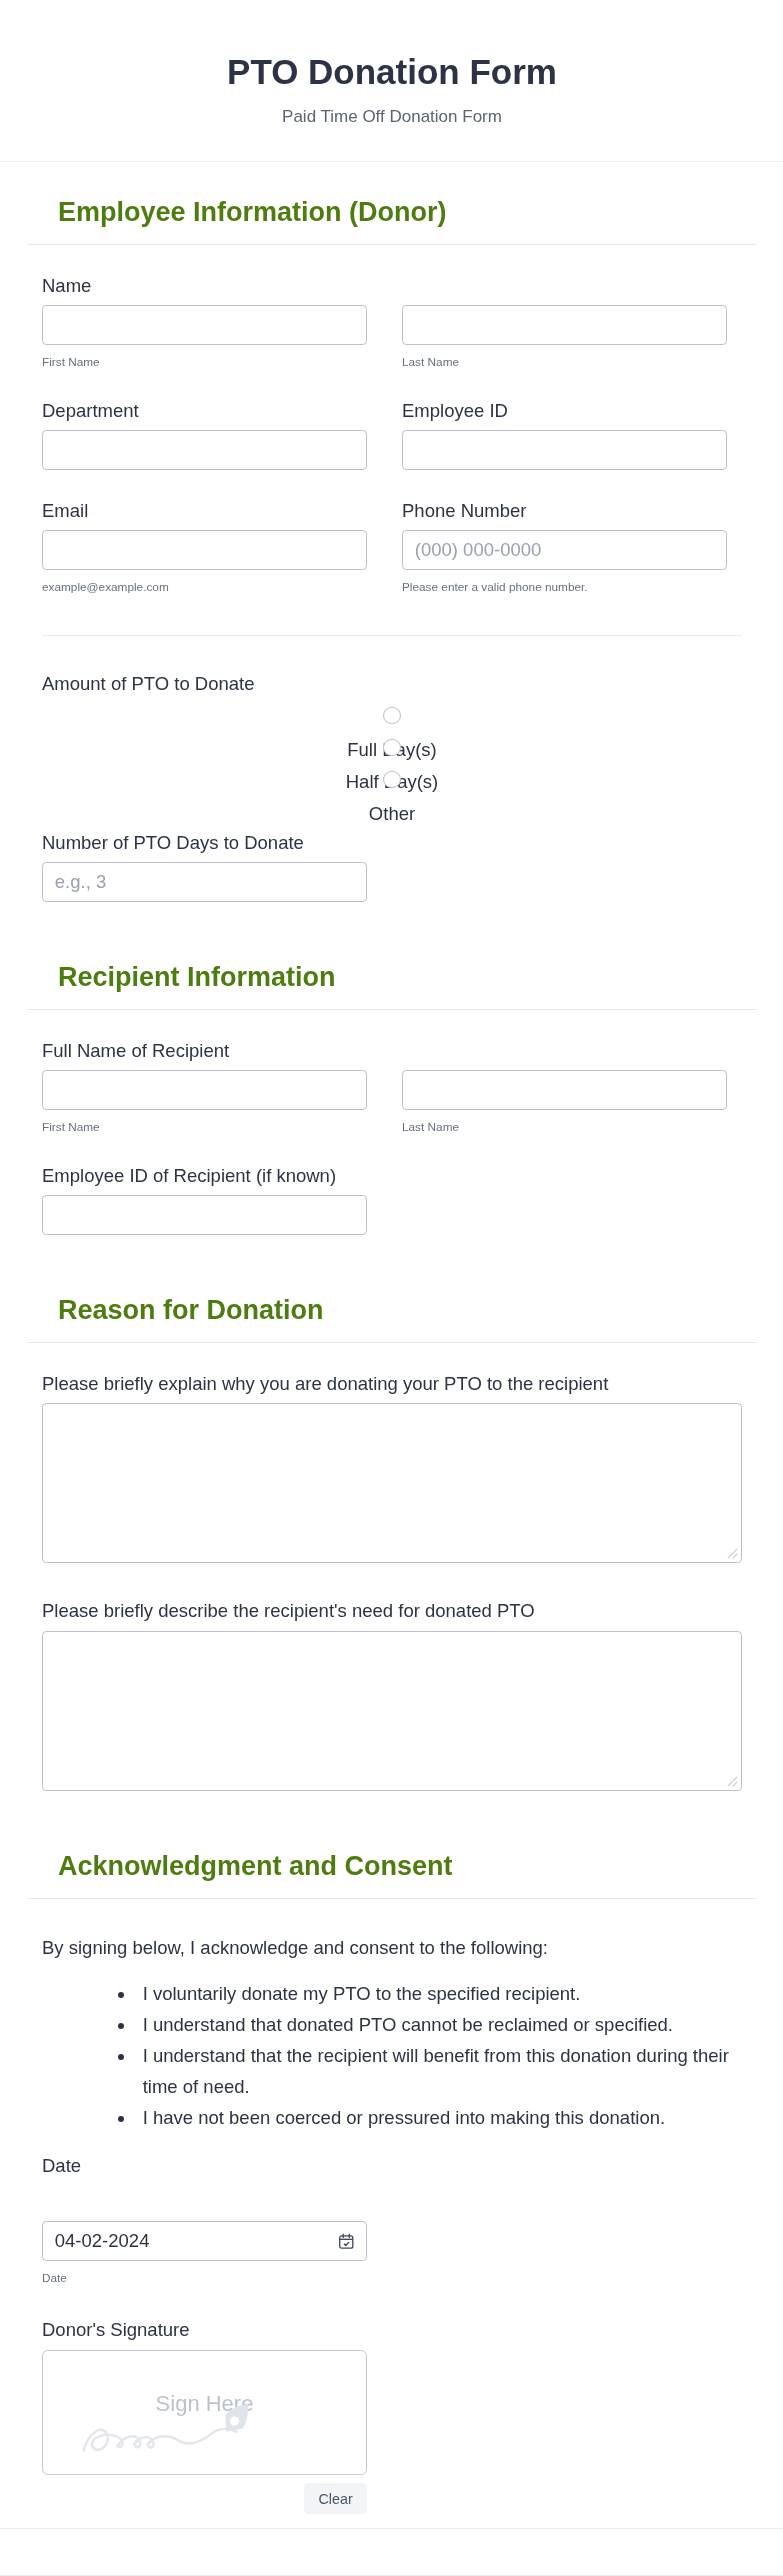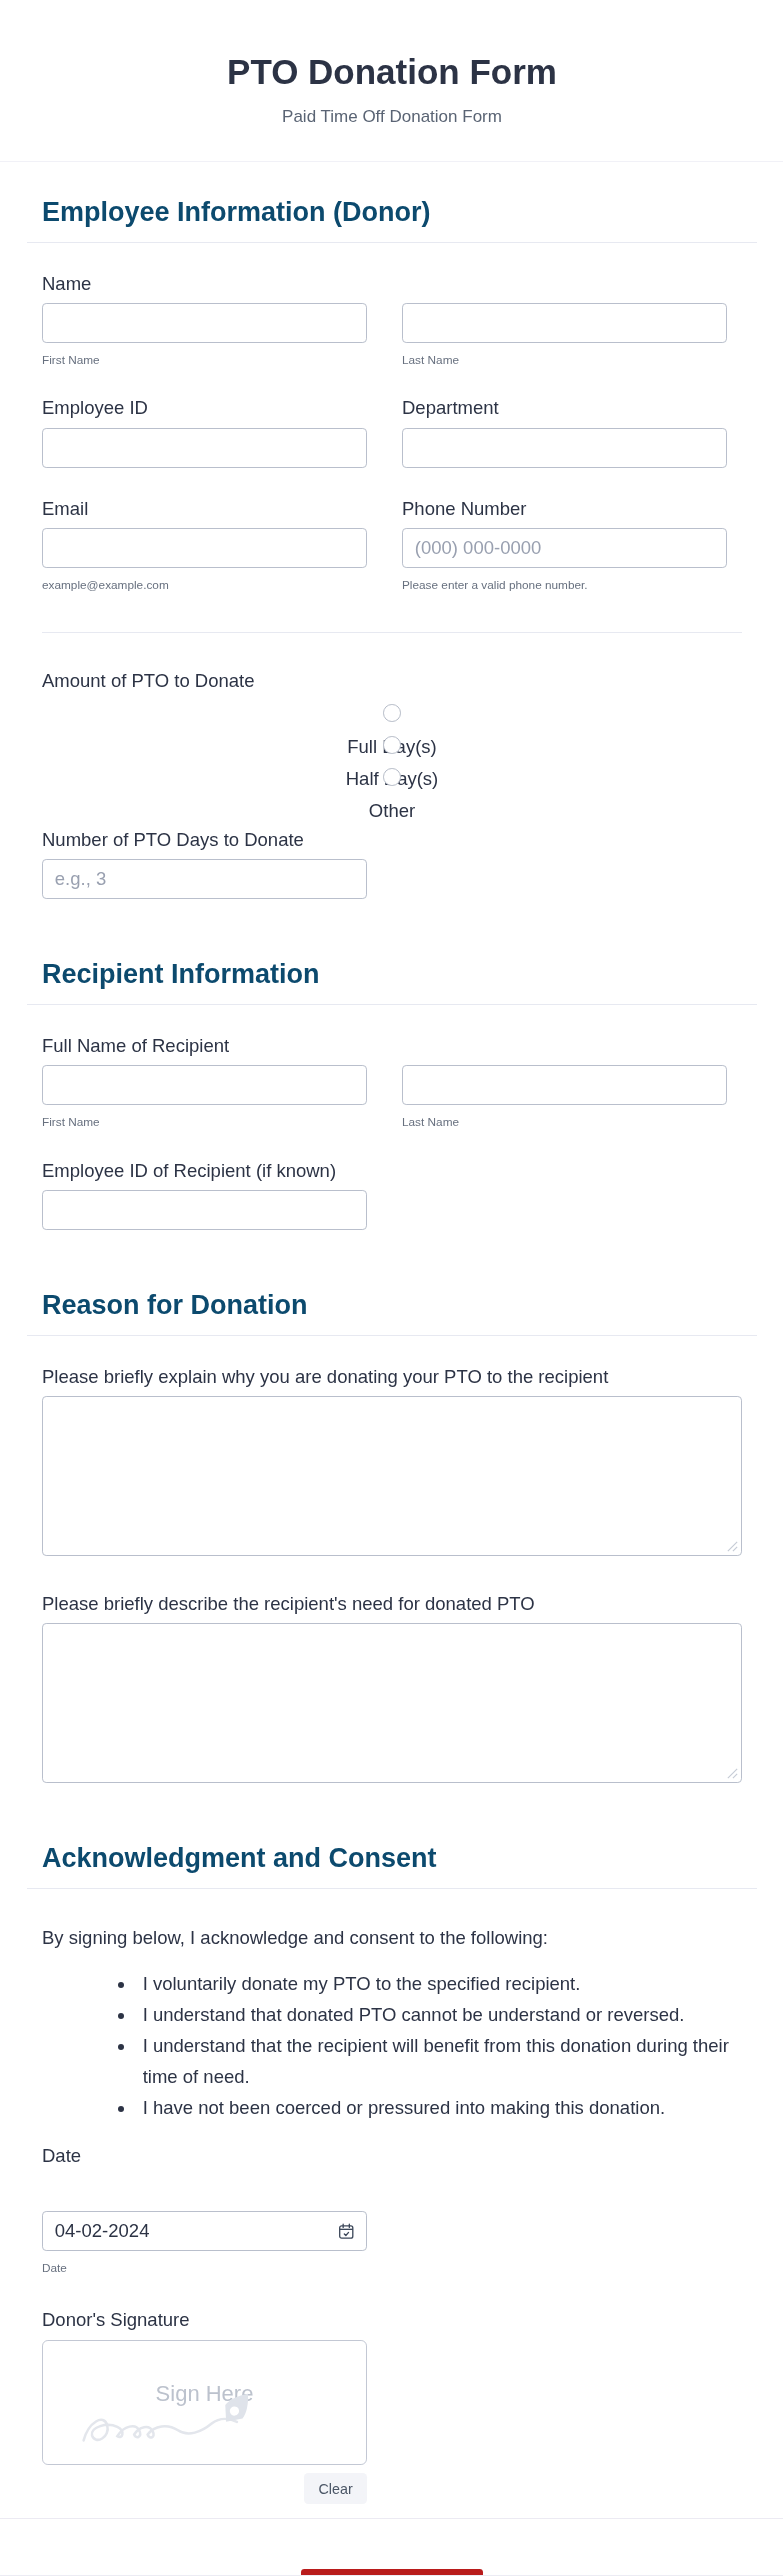--- a/index.html
+++ b/index.html
@@ -9,21 +9,21 @@
     border-bottom:0.8px solid #ececf4;overflow:hidden;
   }
   
   .form-header{padding:52px 42px 34px;text-align:center;border-bottom:0.8px solid #f1f1f7;}
   .form-title{font-size:35px;line-height:40px;font-weight:700;color:#2c3345;margin:0;}
   .form-subtitle{font-size:17px;line-height:20px;color:#5a6474;margin:15px 0 0;}
   
   .content{padding:0 42px;}
   .section{margin-top:59px;}
   .section:first-child{margin-top:34px;}
-  .section-heading{font-size:27px;line-height:32px;font-weight:700;color:#0c4a6e;margin:0;}
+  .section-heading{font-size:27px;line-height:32px;font-weight:700;color:#4d7c0f;margin:16px;}
   .section-divider{border:none;border-top:0.8px solid #e7e9f1;margin:13.5px -15px 0;}
   .cols{display:flex;gap:35px;}
   .col{width:325px;flex:none;}
   .field{margin-top:30px;}
   .q-label{font-size:18.5px;line-height:22px;font-weight:500;color:#2c3345;margin:0 0 8.4px;}
   .sublabel{font-size:11.8px;line-height:14.3px;color:#67707f;margin-top:10px;}
   .text-input{
     display:block;width:100%;height:40px;box-sizing:border-box;background:#fff;
     border:0.8px solid #b9bfcc;border-radius:4.2px;padding:0 11.8px;
     font-family:"Liberation Sans", sans-serif;font-size:18.5px;color:#2c3345;outline:none;
@@ -100,25 +100,25 @@
           <div class="col">
             <input type="text" class="text-input" style="">
             <div class="sublabel">Last Name</div>
           </div>
         </div>
       </div>
 
       <div class="field">
         <div class="cols">
           <div class="col">
+            <div class="q-label">Department</div>
+            <input type="text" class="text-input" style="">
+          </div>
+          <div class="col">
             <div class="q-label">Employee ID</div>
-            <input type="text" class="text-input" style="">
-          </div>
-          <div class="col">
-            <div class="q-label">Department</div>
             <input type="text" class="text-input" style="">
           </div>
         </div>
       </div>
 
       <div class="field">
         <div class="cols">
           <div class="col">
             <div class="q-label">Email</div>
             <input type="text" class="text-input" style="">
@@ -211,21 +211,21 @@
       </div>
     </div>
 
     <div class="section">
       <h2 class="section-heading">Acknowledgment and Consent</h2>
       <hr class="section-divider">
 
       <p class="consent-intro">By signing below, I acknowledge and consent to the following:</p>
       <ul class="consent-list">
         <li>I voluntarily donate my PTO to the specified recipient.</li>
-        <li>I understand that donated PTO cannot be understand or reversed.</li>
+        <li>I understand that donated PTO cannot be reclaimed or specified.</li>
         <li>I understand that the recipient will benefit from this donation during their time of need.</li>
         <li>I have not been coerced or pressured into making this donation.</li>
       </ul>
 
       <div class="field" style="margin-top:22px;">
         <div class="q-label">Date</div>
         <div class="date-wrap">
           <input type="text" class="text-input" value="04-02-2024" style="">
           <svg class="cal-icon" viewBox="0 0 24 24" fill="none">
             <rect x="3.5" y="5" width="17" height="16" rx="2.5" stroke="#3c4759" stroke-width="1.7"></rect>

